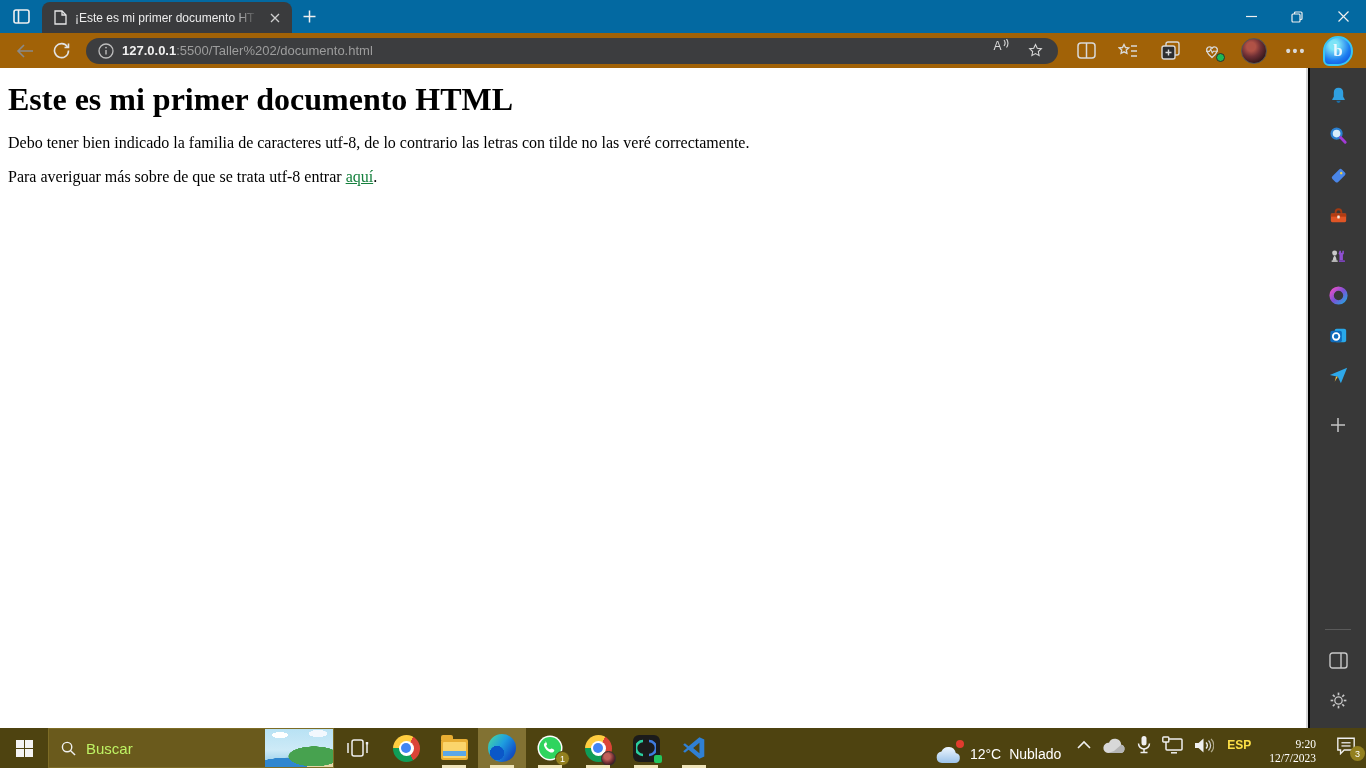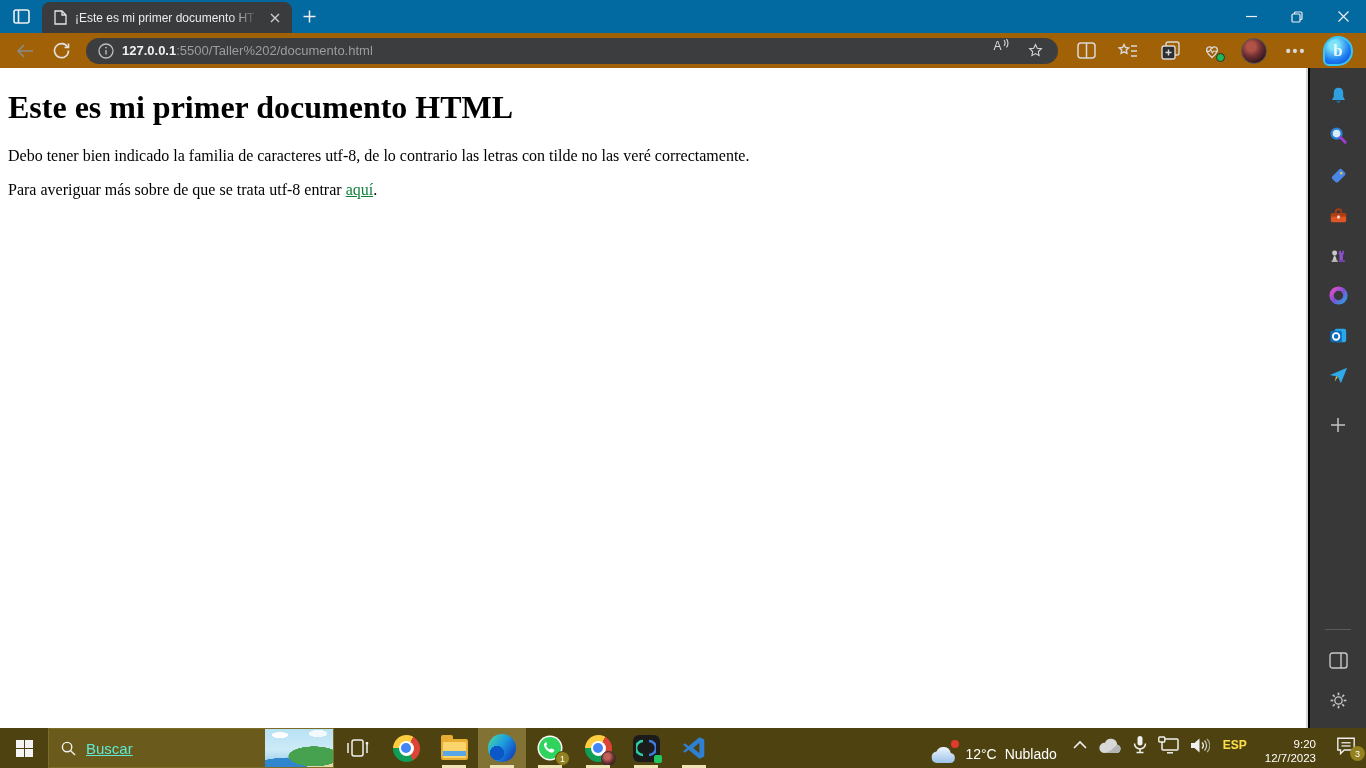--- a/index.html
+++ b/index.html
@@ -38,41 +38,41 @@
     background:radial-gradient(circle at 35% 28%, #7de4f7 0 18%, #1d7ef0 60%, #0b3bd8 100%);
     border:2px solid #38c6f4; color:#eaf8ff; font-size:17px; font-weight:700; font-family:"Liberation Serif",serif;
     display:flex; align-items:center; justify-content:center; }
   .essentials-dot { position:absolute; right:7px; bottom:4px; width:9px; height:9px; border-radius:50%;
     background:#1db954; border:1.5px solid #2d2e30; }
 
   
   .content { position:absolute; top:68px; left:0; right:58px; bottom:40px; background:#ffffff;
     border-right:2px solid #d6d6d6; font-family:"Liberation Serif", serif; color:#000;
     padding:0 8px; overflow:hidden; }
-  .content h1 { font-size:32px; font-weight:700; margin:21px 0; }
+  .content h1 { font-size:32px; font-weight:700; margin:13px 0; }
   .content p { font-size:16px; margin:16px 0; }
   .content a { color:#15803d; text-decoration:underline; }
 
   
   .sidebar { position:absolute; top:68px; right:0; width:56px; bottom:40px; background:#383838;
     display:flex; flex-direction:column; align-items:center; padding:11px 0 12px; }
   .side-btn { width:32px; height:32px; margin-bottom:8px; display:flex; align-items:center; justify-content:center; border-radius:6px; flex:none; }
   .side-btn.extra-gap { margin-top:10px; }
   .side-spacer { flex:1; }
   .side-divider { width:26px; height:1px; background:#5a5a5a; margin:0 0 14px; flex:none; }
 
   
   .taskbar { position:absolute; left:0; bottom:0; width:1366px; height:40px; background:#4e4310;
     display:flex; align-items:center; }
   .start-btn { width:48px; height:40px; display:flex; align-items:center; justify-content:center; }
   .win-logo { width:17px; height:17px; display:grid; grid-template-columns:8px 8px; grid-template-rows:8px 8px; gap:1px; }
   .win-logo span { background:#f4f4f4; }
   .search-box { width:286px; height:40px; background:#6a5a1c; border:1px solid #7d6c25;
     display:flex; align-items:center; gap:10px; padding-left:12px; position:relative; }
-  .search-box span { color:#5eead4; font-size:15px;text-decoration:underline; }
+  .search-box span { color:#bef264; font-size:15px; }
   .landscape { position:absolute; right:0; top:0; width:68px; height:38px;
     background:
       radial-gradient(ellipse 13px 5px at 22% 16%, #ffffff 0 60%, transparent 61%),
       radial-gradient(ellipse 15px 6px at 78% 12%, #f2f8fe 0 60%, transparent 61%),
       radial-gradient(ellipse 46px 18px at 72% 72%, #47a24f 0 55%, transparent 56%),
       radial-gradient(ellipse 30px 12px at 88% 95%, #e4d6a8 0 60%, transparent 61%),
       radial-gradient(ellipse 70px 26px at 35% 120%, #2f86cf 0 65%, transparent 66%),
       linear-gradient(#b8e2f4 0%, #cdeaf7 55%, #8cc8e8 100%); }
   .task-btn { width:48px; height:40px; display:flex; align-items:center; justify-content:center; position:relative; flex:none; }
   .task-btn.active { background:rgba(240,216,128,0.32); }
@@ -97,21 +97,21 @@
     background:#93801f; color:#fff; font-size:9px; display:flex; align-items:center; justify-content:center;
     border:1px solid #4e4310; }
   .tray { margin-left:auto; display:flex; align-items:flex-end; height:34px; }
   .tray-item { height:40px; display:flex; align-items:center; justify-content:center; padding:0 5px; position:relative; }
   .weather { display:flex; align-items:center; gap:8px; padding:0 10px; }
   .weather-text { color:#fff; font-size:14px; }
   .weather-icon-wrap { position:relative; width:28px; height:22px; }
   .red-dot { position:absolute; top:-3px; right:-2px; width:8px; height:8px; border-radius:50%; background:#e23b2e; }
   .lang { color:#fde047; font-size:12px; padding:0 8px;font-weight:bold; }
   .clock { display:flex; flex-direction:column; align-items:flex-end; justify-content:center;
-    color:#fff; font-size:11.5px; line-height:14px; padding:0 10px; }
+    color:#fff; font-size:11.5px; line-height:14px; padding:0 10px;font-family:Liberation Serif, serif; }
   .notif { position:relative; width:40px; }
   .notif-badge { position:absolute; right:1px; bottom:4px; min-width:15px; height:15px; border-radius:50%;
     background:#93801f; color:#fff; font-size:9px; display:flex; align-items:center; justify-content:center; }
   svg { display:block; }
 </style>
 </head>
 <body>
 
 <div class="screen">
 

